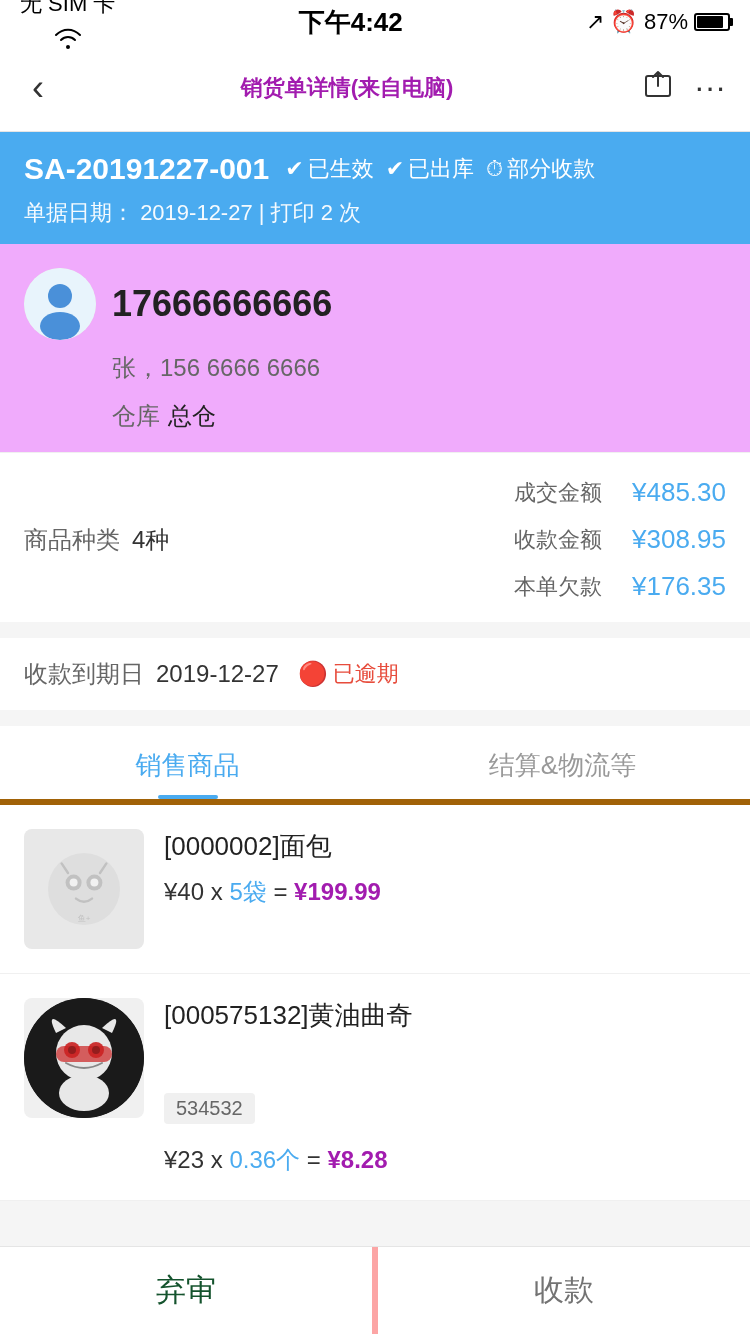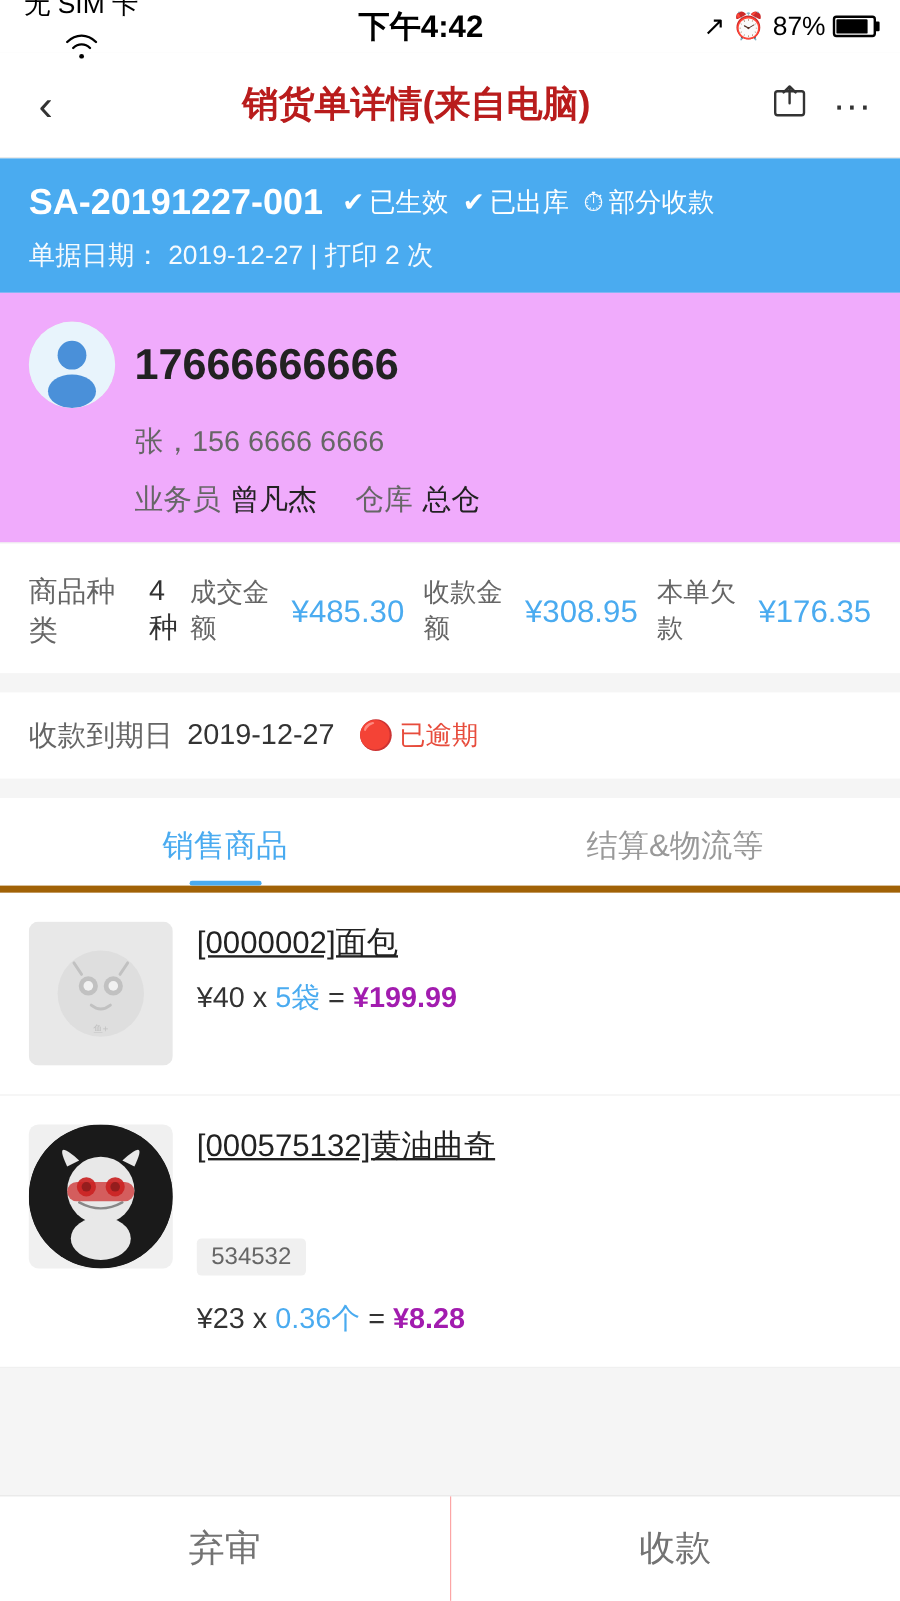--- a/index.html
+++ b/index.html
@@ -49,23 +49,23 @@
       justify-content: space-between;
       padding: 0 24px;
     }
     .nav-back {
       font-size: 36px;
       color: #333;
       cursor: pointer;
       padding: 8px;
     }
     .nav-title {
-      font-size: 30px;
+      font-size: 22px;
       font-weight: 600;
-      color: #b91c1c;
+      color: #a21caf;
     }
     .nav-right {
       display: flex;
       align-items: center;
       gap: 20px;
     }
     .nav-icon {
       font-size: 32px;
       color: #333;
       cursor: pointer;
@@ -170,31 +170,31 @@
     }
     .summary-left {
       display: flex;
       align-items: center;
       gap: 12px;
     }
     .summary-label { font-size: 24px; color: #666; }
     .summary-count { font-size: 24px; color: #333; font-weight: 500; }
     .summary-right {
       display: flex;
-      flex-direction: row;
+      flex-direction: column;
       align-items: flex-start;
       gap: 16px;
     }
     .summary-line {
       display: flex;
       align-items: center;
       gap: 12px;
     }
     .summary-line-label { font-size: 22px; color: #666; }
-    .summary-line-value { font-size: 26px; color: #4AABF0; font-weight: 500; }
+    .summary-line-value { font-size: 26px; color: #4AABF0; font-weight: 500; margin-left: 18px; }
 
     
     .payment-section {
       background: #fff;
       padding: 20px 24px;
       display: flex;
       align-items: center;
       gap: 12px;
     }
     .payment-label { font-size: 24px; color: #666; }
@@ -276,21 +276,20 @@
       opacity: 0.4;
     }
     .product-info {
       flex: 1;
     }
     .product-name {
       font-size: 26px;
       color: #222;
       margin-bottom: 12px;
       font-weight: 500;
-      text-decoration: underline;
     }
     .product-sku-badge {
       display: inline-block;
       background: #f0f0f0;
       color: #666;
       font-size: 20px;
       padding: 4px 12px;
       border-radius: 4px;
       margin-bottom: 12px;
       margin-top: 48px;
@@ -317,21 +316,21 @@
     .footer-btn {
       flex: 1;
       display: flex;
       align-items: center;
       justify-content: center;
       font-size: 30px;
       cursor: pointer;
       border: none;
       background: none;
     }
-    .footer-btn.cancel { color: #737373; border-right: 1px solid #fca5a5; }
+    .footer-btn.cancel { color: #14532d; border-right: 6px solid #fca5a5; }
     .footer-btn.confirm { color: #737373; }
 
     
     .product-img-circle {
       width: 120px;
       height: 120px;
       border-radius: 50%;
       overflow: hidden;
       background: #222;
       display: flex;
@@ -410,24 +409,20 @@
         <circle cx="36" cy="36" r="36" fill="#e8f4fc"></circle>
         <circle cx="36" cy="28" r="12" fill="#4A90D9"></circle>
         <ellipse cx="36" cy="58" rx="20" ry="14" fill="#4A90D9"></ellipse>
       </svg>
     </div>
     <span class="customer-phone">17666666666</span>
   </div>
   <div class="customer-info">张，156 6666 6666</div>
   <div class="customer-meta">
     <div class="meta-item">
-      <span class="meta-label">业务员</span>
-      <span class="meta-value">曾凡杰</span>
-    </div>
-    <div class="meta-item">
       <span class="meta-label">仓库</span>
       <span class="meta-value">总仓</span>
     </div>
   </div>
 </div>
 
 <div class="divider"></div>
 
 <div class="summary-section">
   <div class="summary-row">

